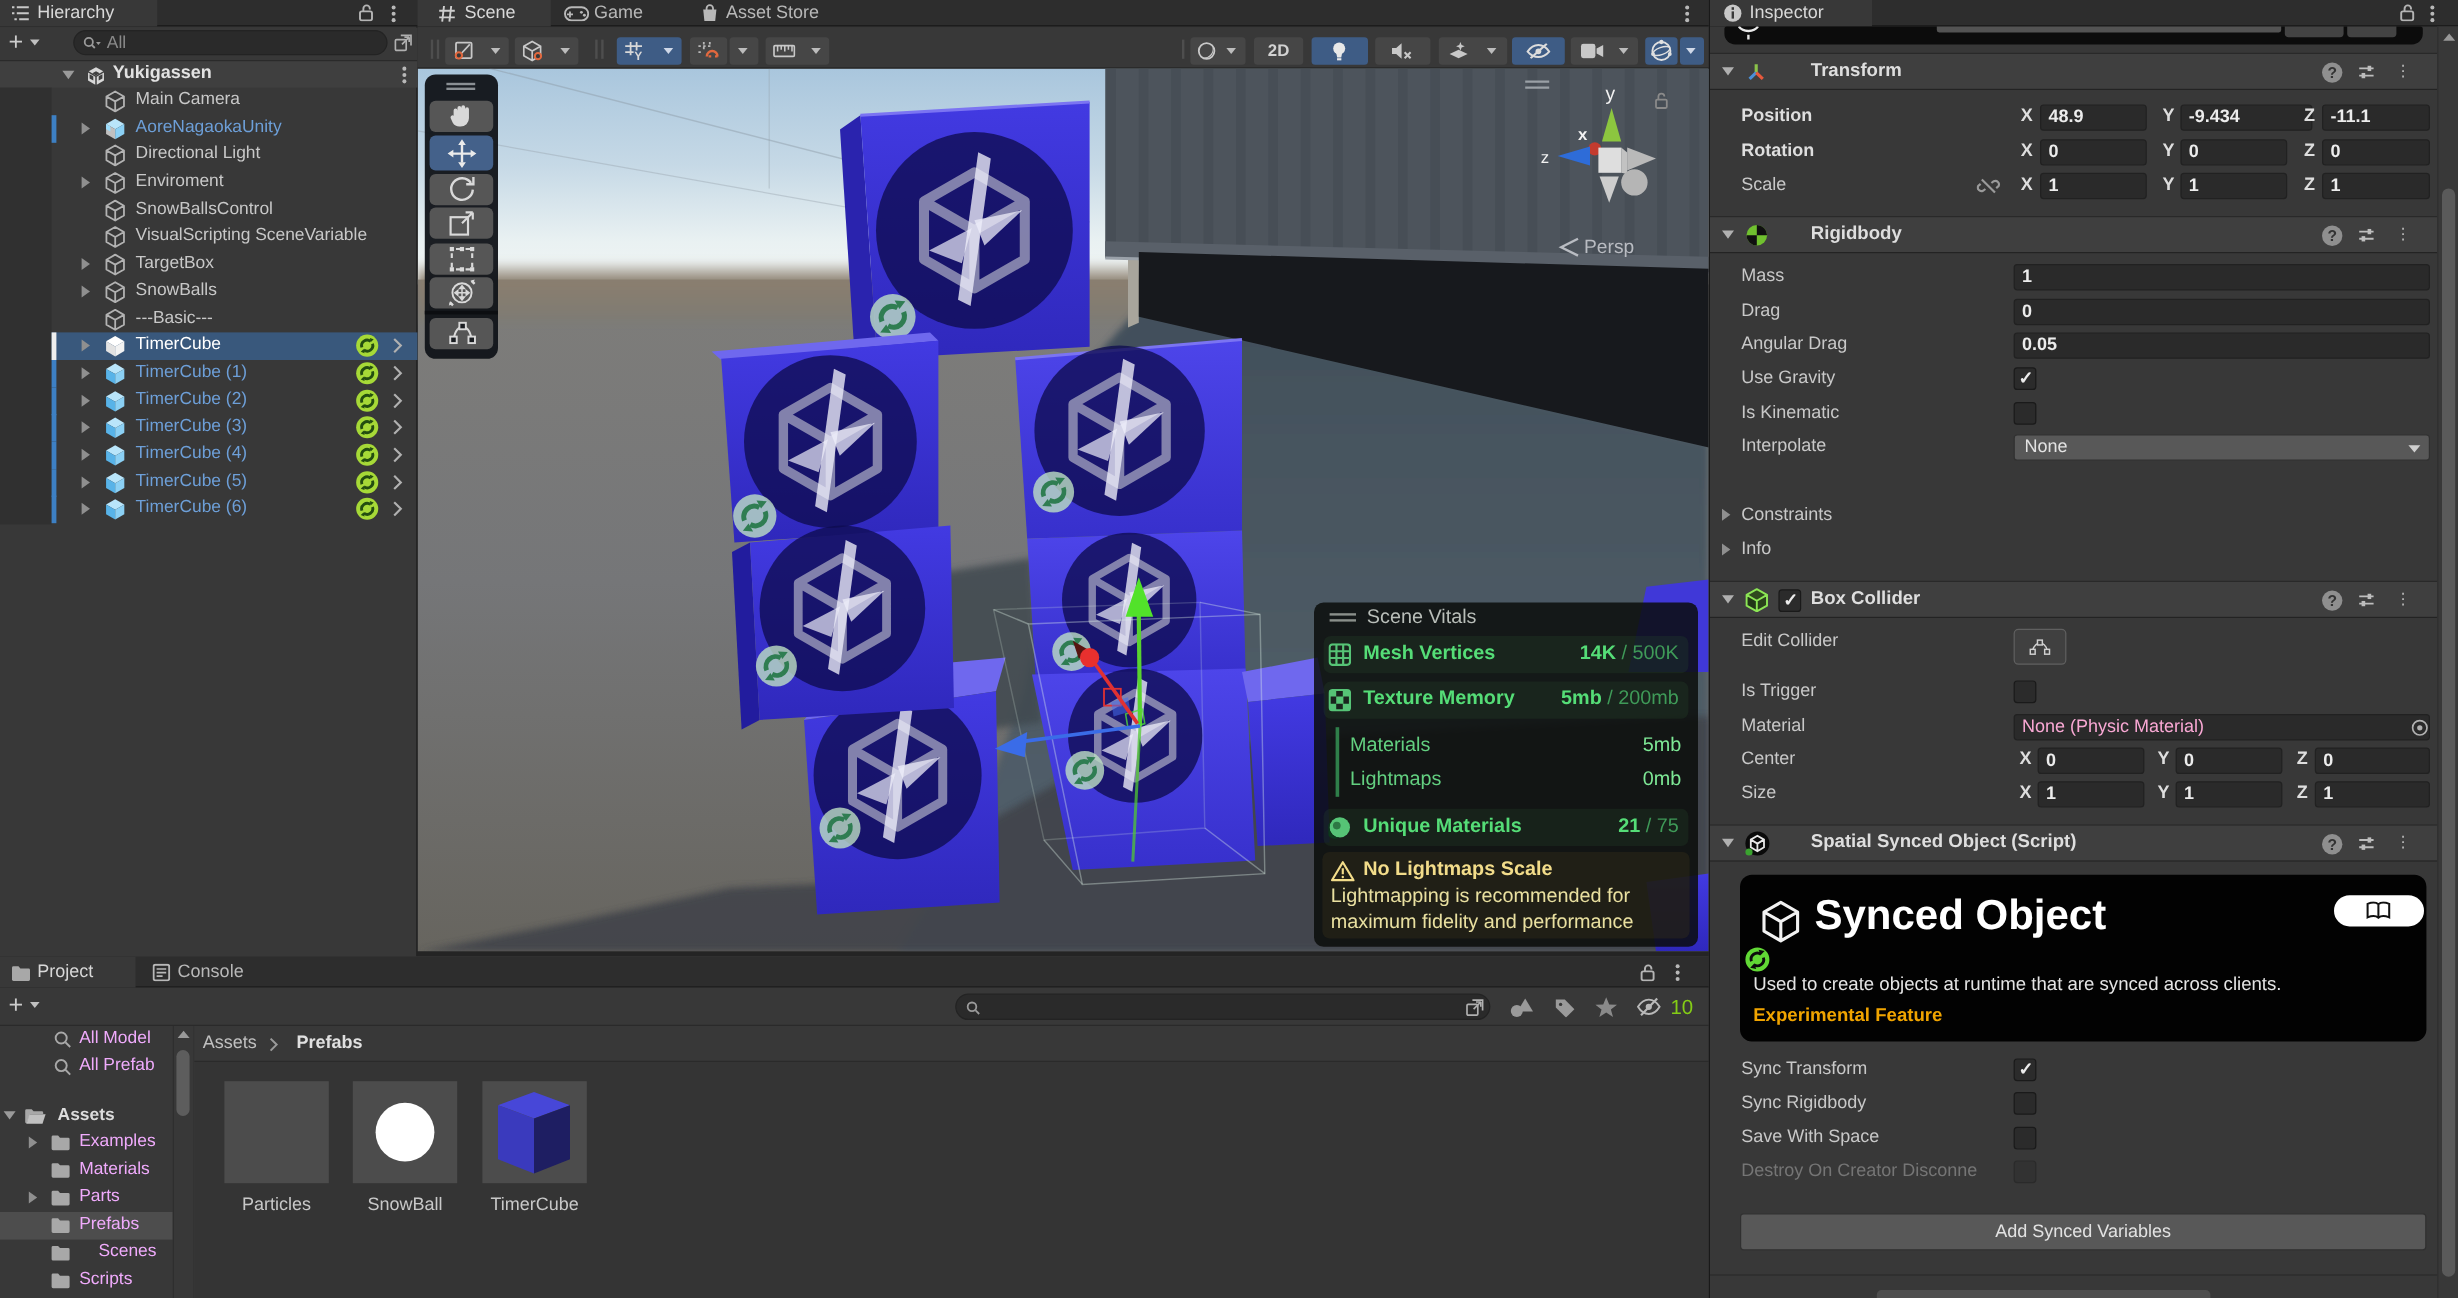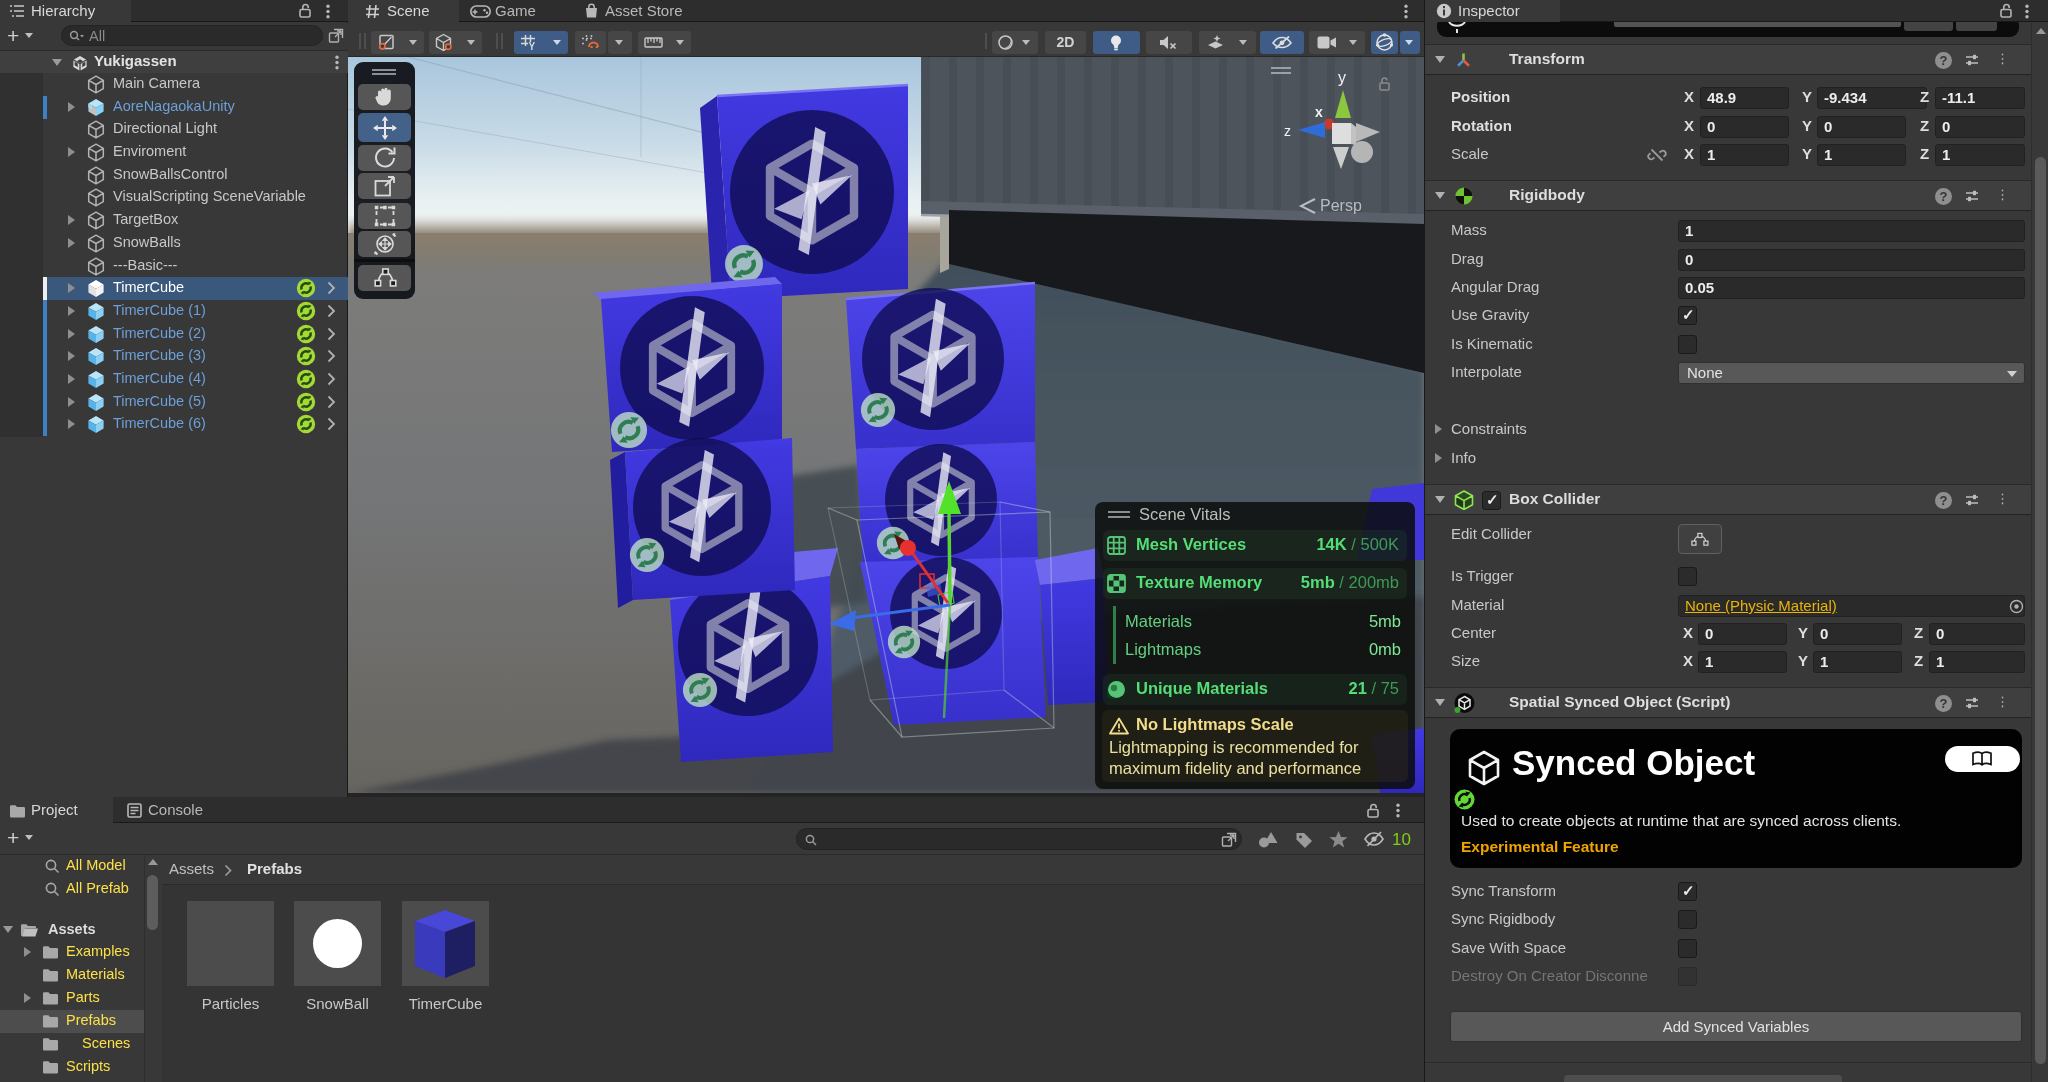--- a/index.html
+++ b/index.html
@@ -21,21 +21,21 @@
 .hchev { position:absolute; left:327px; top:4px; width:9px; height:14px; }
 .tbtn { position:absolute; top:8px; height:23px; background:#464646; border-radius:3px; }
 .tcaret { position:absolute; top:9px; width:0; height:0; border-left:4.5px solid transparent;
   border-right:4.5px solid transparent; border-top:5.5px solid #bcbcbc; }
 .toolb { position:absolute; left:4px; width:53px; height:26px; background:#565656; border-radius:5px; }
 .vrow { left:8px; width:304px; height:31px; background:rgba(40,75,45,0.25); border-radius:6px; }
 .vtitle { position:absolute; left:33px; top:5px; color:#55dd77; font-weight:bold; font-size:16.5px; }
 .vval { position:absolute; right:8px; top:5px; color:#55dd77; font-size:16.5px; }
 .vdim { color:#3f9a58; }
 .prow { position:absolute; left:0; width:144px; height:23px; }
-.plabel { position:absolute; top:2px; font-size:14.5px; color:#fde047; }
+.plabel { position:absolute; top:2px; font-size:14.5px; color:#f0abfc; }
 .parr { left:24px; top:6px; width:0; height:0; border-top:5.5px solid transparent;
   border-bottom:5.5px solid transparent; border-left:7px solid #8f8f8f; }
 .pfold { left:42px; top:3px; width:19px; height:17px; }
 .tile { top:46px; width:87px; height:85px; background:#4c4c4c; }
 .tlabel { top:140px; width:87px; text-align:center; color:#c8c8c8; font-size:15px; }
 .chead { left:0; width:606px; height:31px; background:#3f3f3f; border-top:1px solid #292929; border-bottom:1px solid #232323; }
 .fold { left:10px; top:11px; width:0; height:0; border-left:5.5px solid transparent; border-right:5.5px solid transparent; border-top:7px solid #b0b0b0; }
 .foldr { left:10px; top:5px; width:0; height:0; border-top:5.5px solid transparent; border-bottom:5.5px solid transparent; border-left:7px solid #8f8f8f; }
 .ctitle { position:absolute; left:84px; top:5px; font-size:15.5px; font-weight:bold; color:#dedede; }
 .hicons { position:absolute; right:16px; top:7px; width:80px; height:17px; }
@@ -1031,21 +1031,21 @@
         <rect x="16.3" y="12.5" width="5" height="5" fill="#404040" stroke="#d0d0d0" stroke-width="1.5"></rect>
       </svg>
     </div>
   </div>
   <div class="abs irow" style="top:566px;">
       <span class="ilabel">Is Trigger</span>
       <div class="icheck"></div>
     </div>
   <div class="abs irow" style="top:595px;">
       <span class="ilabel">Material</span>
-    <div class="ifield" style="left:253px; width:347px; color:#eab308; font-weight:normal;text-decoration:underline;">None (Physic Material)
+    <div class="ifield" style="left:253px; width:347px; color:#f9a8d4; font-weight:normal;">None (Physic Material)
       <svg class="abs" style="left:330px; top:3px;" width="15" height="15" viewBox="0 0 15 15">
         <circle cx="7.5" cy="7.5" r="6" fill="none" stroke="#b0b0b0" stroke-width="1.4"></circle>
         <circle cx="7.5" cy="7.5" r="2.2" fill="#b0b0b0"></circle>
       </svg>
     </div>
   </div>
   <div class="abs irow" style="top:623px;">
     <span class="ilabel">Center</span>
     <span class="axl" style="left:258px;">X</span>
       <div class="ifield" style="left:273px; width:89px;">0</div>

